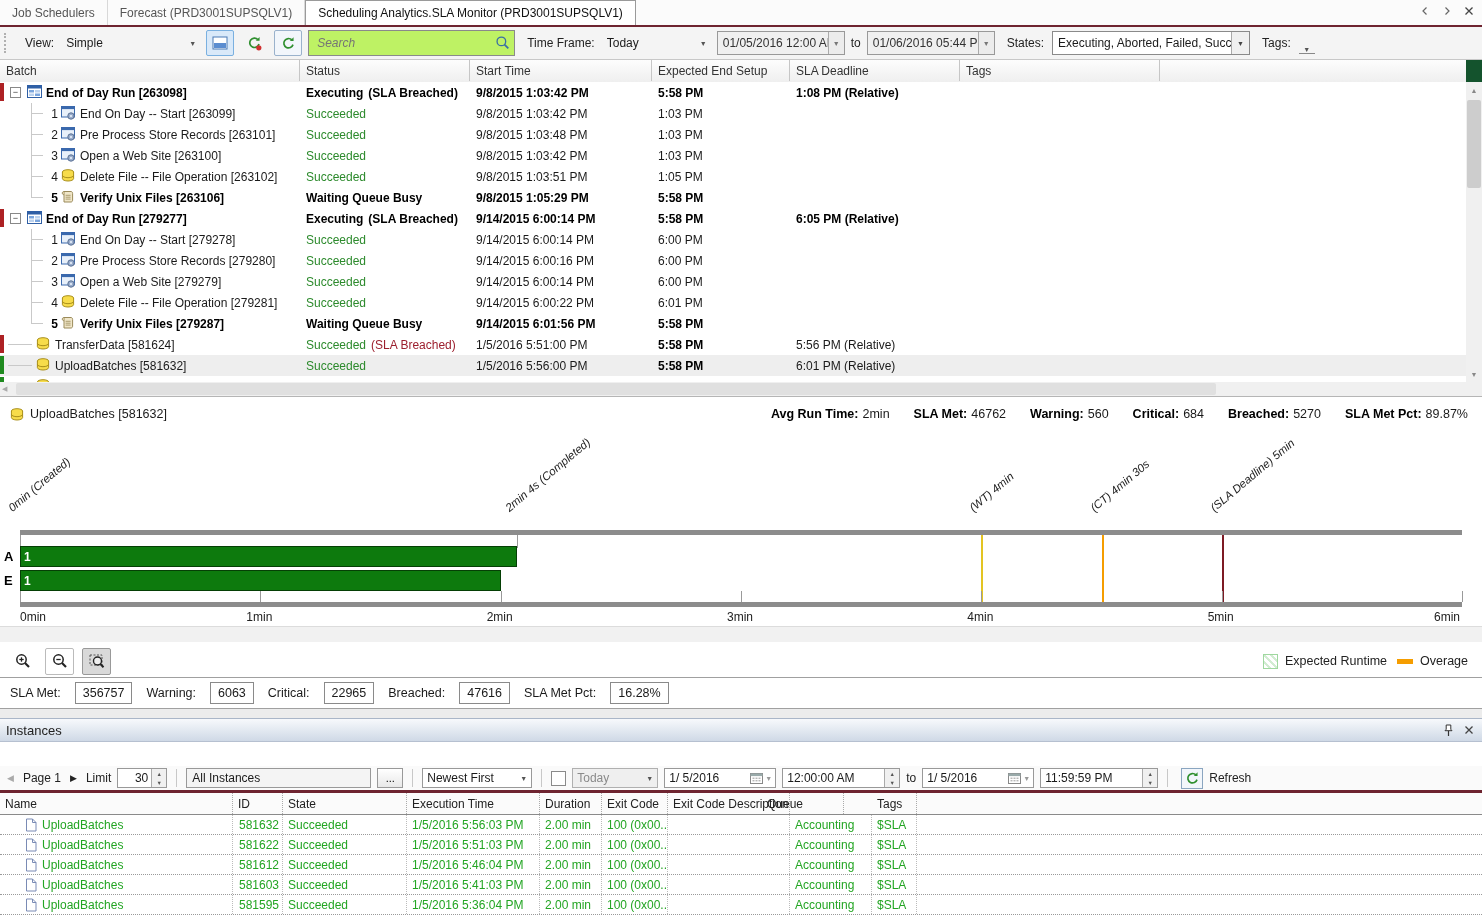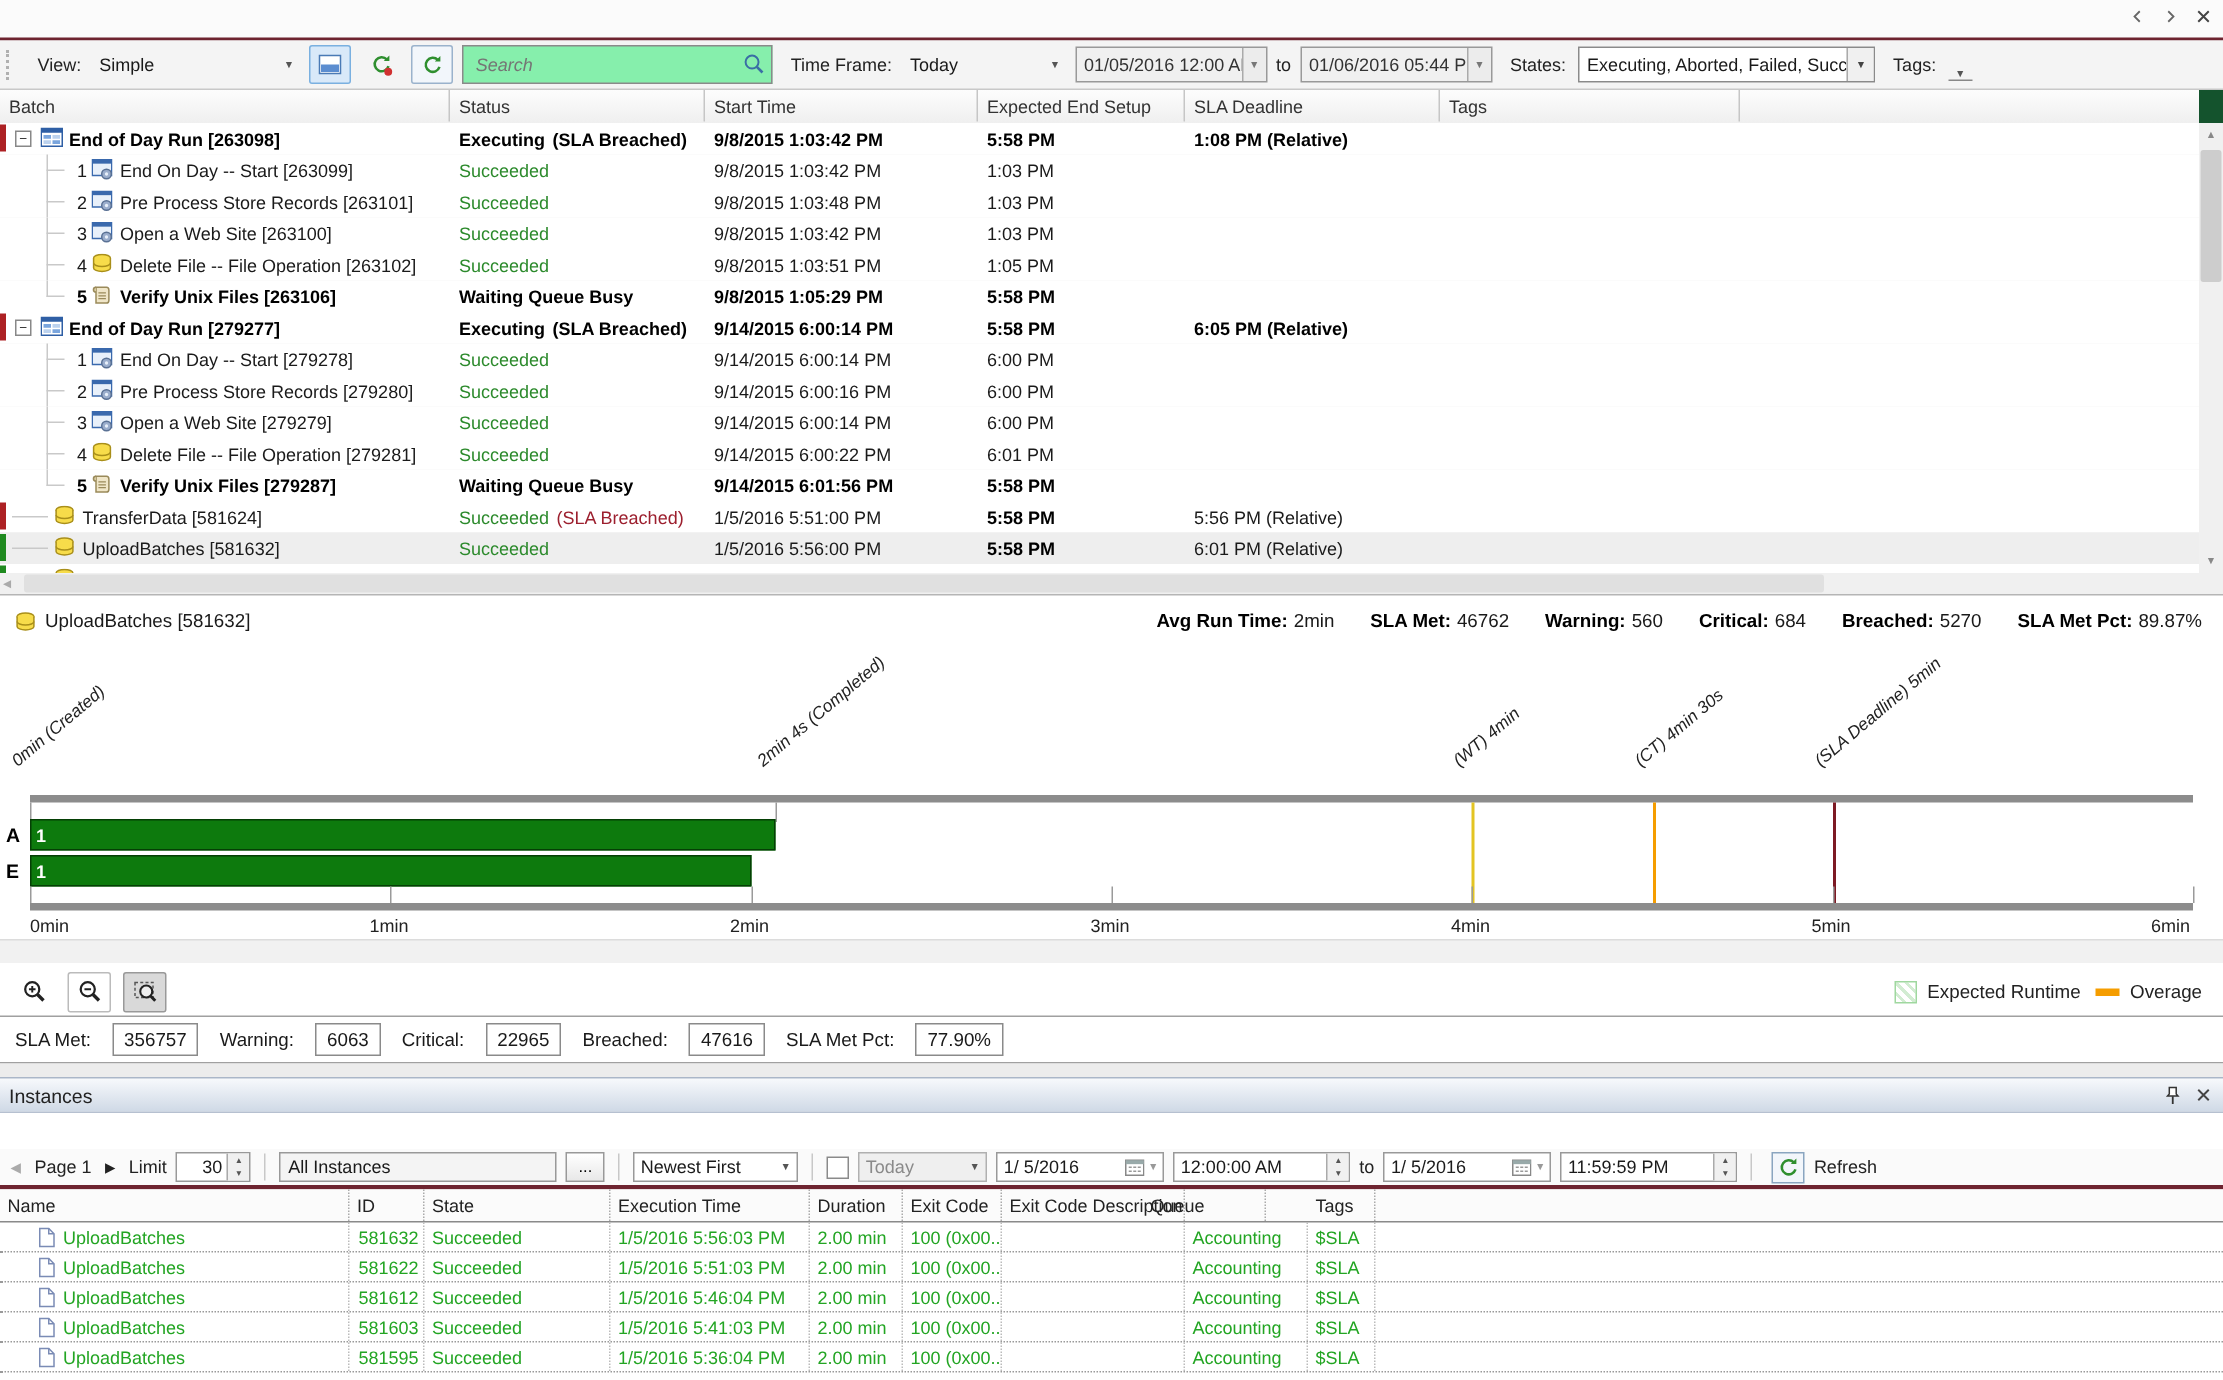--- a/index.html
+++ b/index.html
@@ -18,21 +18,21 @@
            border-bottom:1px solid #c8c8c8;display:flex;align-items:center;gap:6px;padding-left:4px;box-sizing:border-box;}
   .grip{width:3px;height:20px;border-left:2px dotted #b0b0b0;margin-right:4px;}
   .tlabel{color:#222;margin:0 2px 0 6px;white-space:nowrap;}
   .combo{display:flex;align-items:center;height:22px;padding:0 4px;background:transparent;white-space:nowrap;overflow:hidden;}
   .combo .dar{margin-left:auto;font-size:7px;color:#555;padding-left:6px;}
   .viewcombo{width:130px;}
   .tfcombo{width:100px;}
   .tbtn{width:26px;height:24px;display:flex;align-items:center;justify-content:center;border:1px solid transparent;border-radius:2px;}
   .tbtn.active{border-color:#7ab0e0;background:#d9e9f9;}
   .tbtn.boxed{border-color:#9ab2cc;background:#f2f6fb;}
-  .searchbox{position:relative;width:205px;height:24px;background:#86efac;border:1px solid #8a8a8a;display:flex;align-items:center;}
+  .searchbox{position:relative;width:205px;height:24px;background:#bef264;border:1px solid #8a8a8a;display:flex;align-items:center;}
   .searchbox input{border:none;outline:none;width:178px;height:20px;margin-left:6px;font:italic 12px "Liberation Sans",sans-serif;color:#333;background:transparent;}
   .searchbox .sic{position:absolute;right:4px;top:4px;}
   .datebox{display:flex;align-items:center;height:24px;box-sizing:border-box;background:#f0f0f0;border:1px solid #999;width:128px;}
   .datebox .dtxt{flex:1;overflow:hidden;white-space:nowrap;padding-left:5px;color:#333;}
   .datebox .darbtn{width:15px;height:100%;border-left:1px solid #aaa;display:flex;align-items:center;justify-content:center;font-size:7px;color:#777;background:#ececec;}
   .statescombo{display:flex;align-items:center;height:24px;box-sizing:border-box;background:#fff;border:1px solid #8a8a8a;width:198px;}
   .statescombo .dtxt{flex:1;overflow:hidden;white-space:nowrap;padding-left:5px;}
   .statescombo .darbtn{width:17px;height:100%;border-left:1px solid #aaa;display:flex;align-items:center;justify-content:center;font-size:7px;color:#444;background:#f0f0f0;}
   .tagscombo{width:16px;height:20px;display:flex;flex-direction:column;align-items:center;justify-content:flex-end;font-size:7px;color:#555;border-bottom:1px solid #888;}
   
@@ -139,20 +139,31 @@
   .icell{position:absolute;top:0;height:19px;display:flex;align-items:center;padding-left:5px;box-sizing:border-box;border-right:1px dotted #bbb;overflow:hidden;white-space:nowrap;}
   .icell.num{justify-content:flex-end;padding-right:3px;}
   .icell .icon{margin-right:5px;margin-left:20px;}
 </style>
 </head>
 <body>
 
 <div class="app">
 
   <div class="tabbar">
+    <div class="tabs">
+        <div class="tab">
+          <span>Job Schedulers</span>
+        </div>
+        <div class="tab">
+          <span>Forecast (PRD3001SUPSQLV1)</span>
+        </div>
+        <div class="tab active">
+          <span>Scheduling Analytics.SLA Monitor (PRD3001SUPSQLV1)</span>
+        </div>
+      </div>
     <div class="tabctl">
       <span class="tcbtn">
           <svg width="10" height="10" viewBox="0 0 10 10">
             <path d="M6.5 1.5 3 5l3.5 3.5" fill="none" stroke="#666" stroke-width="1.2"></path>
           </svg>
         </span>
       <span class="tcbtn">
           <svg width="10" height="10" viewBox="0 0 10 10">
             <path d="M3.5 1.5 7 5 3.5 8.5" fill="none" stroke="#666" stroke-width="1.2"></path>
           </svg>
@@ -696,21 +707,21 @@
   <div class="statsrow">
       <span>SLA Met:</span>
       <span class="statbox">356757</span>
       <span>Warning:</span>
       <span class="statbox">6063</span>
       <span>Critical:</span>
       <span class="statbox">22965</span>
       <span>Breached:</span>
       <span class="statbox">47616</span>
       <span>SLA Met Pct:</span>
-      <span class="statbox">77.90%</span>
+      <span class="statbox">16.28%</span>
     </div>
   <div class="gapstrip"></div>
 
   <div class="ihead">
     <span class="t">Instances</span>
     <span class="iheadctl">
       <span class="icon">
           <svg width="11" height="13" viewBox="0 0 11 13">
             <path d="M3.2 1h4.6v4.3l1.2 1.4H2l1.2-1.4z" fill="#fff" stroke="#333"></path>
             <line x1="5.5" y1="6.9" x2="5.5" y2="12" stroke="#333" stroke-width="1.2"></line>

